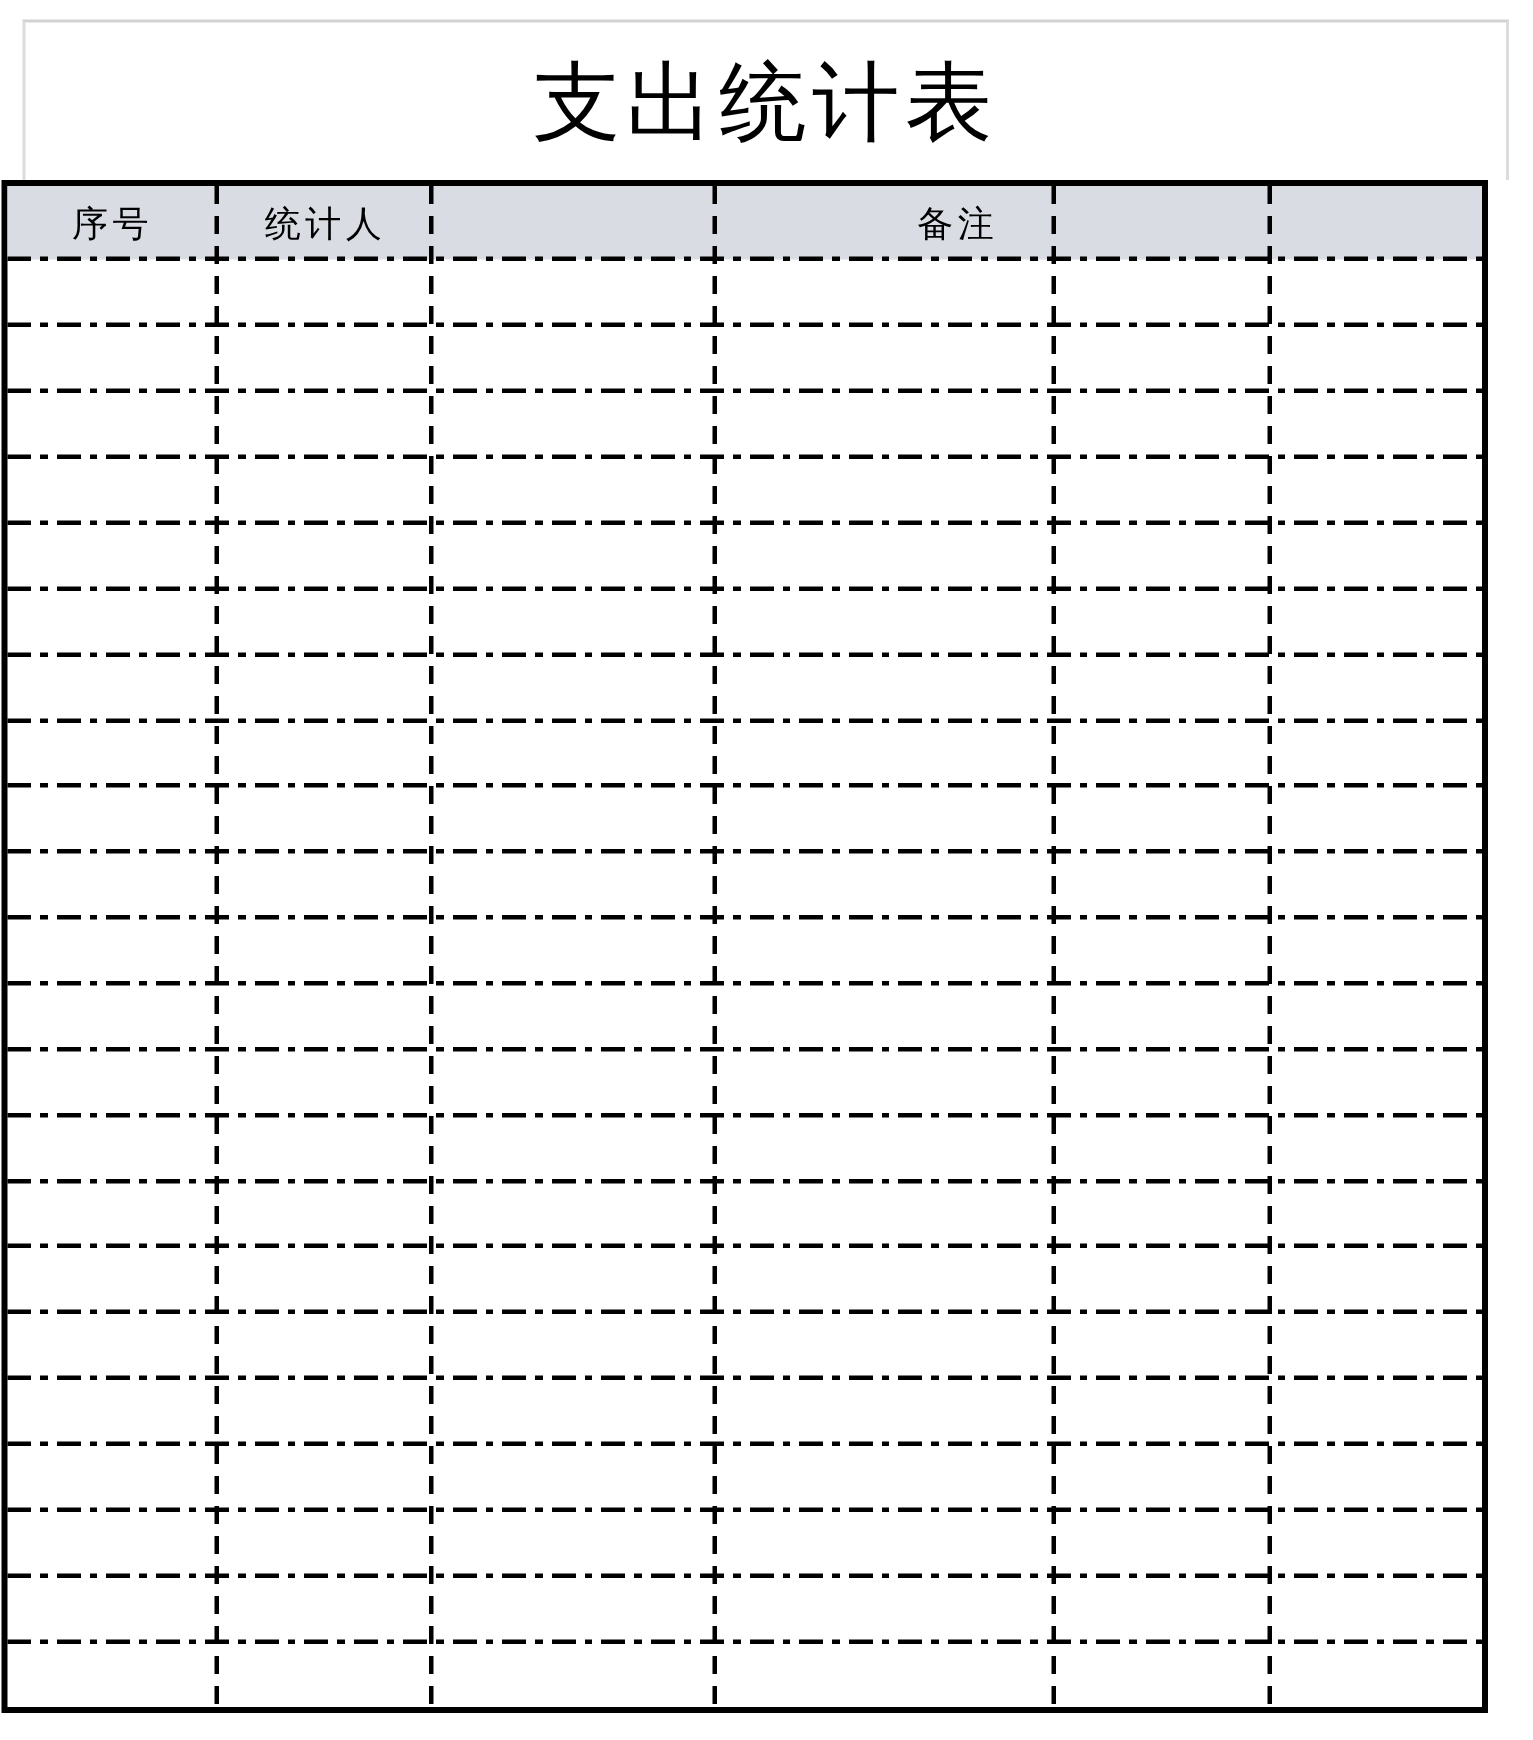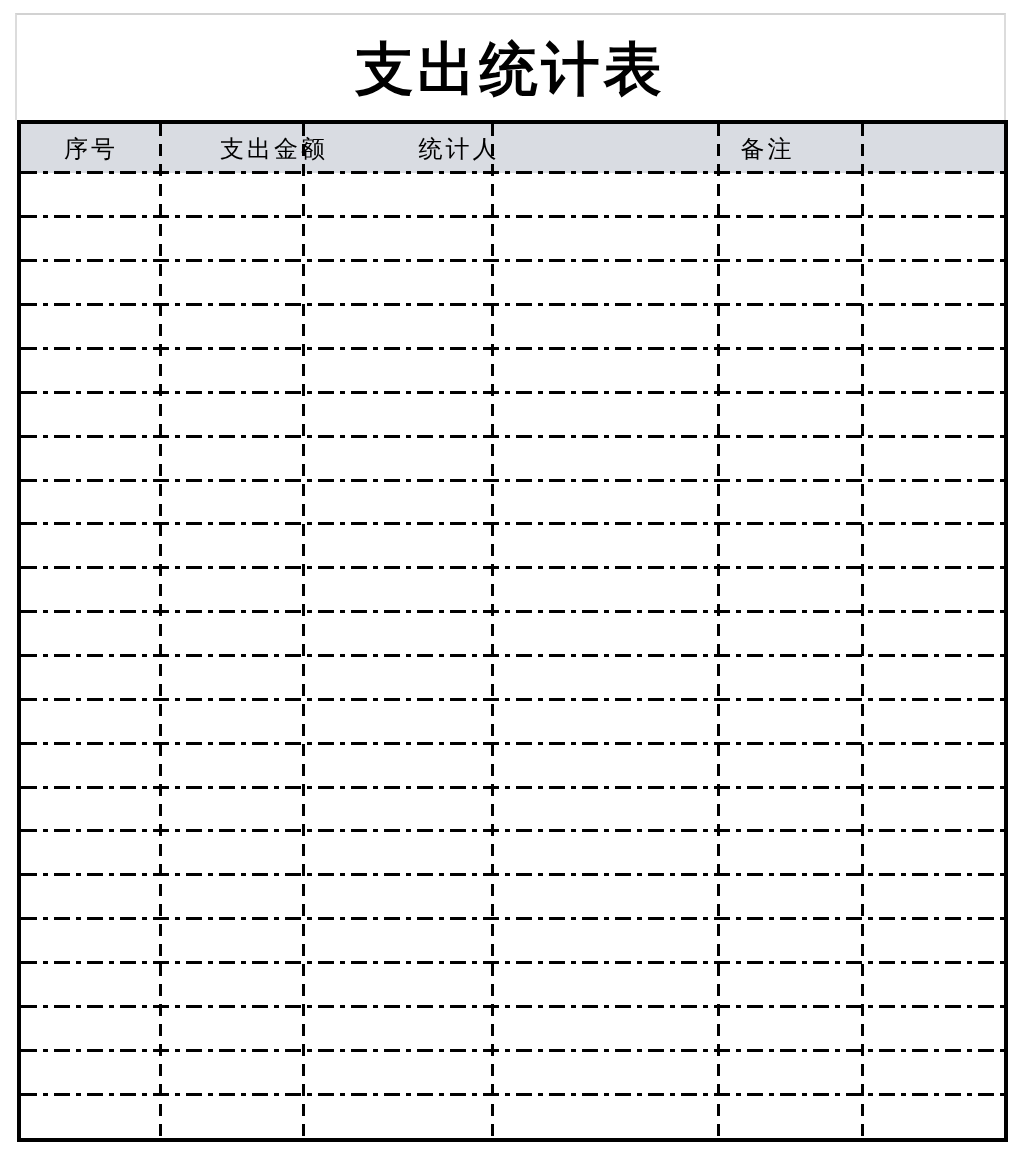--- a/index.html
+++ b/index.html
@@ -23,32 +23,32 @@
     background:#ffffff;
     border-top:2px solid #d2d2d2;
     border-left:2px solid #dcdcdc;
     border-right:2px solid #dcdcdc;
     display:flex;
     align-items:center;
     justify-content:center;
   }
   .title {
     font-size:58px;
-    font-weight:700;
+    font-weight:400;
     color:#000000;
     letter-spacing:4px;
     white-space:nowrap;
     line-height:1;
     padding-top:2px;
     text-align:right;
   }
   
   .grid-table {
     position:absolute;
-    left:17px; top:120px;
+    left:1px; top:120px;
     width:991px; height:1022px;
     border:4px solid #000000;
     background:#ffffff;
     display:flex;
     flex-direction:column;
   }
   
   .vline {
     position:absolute;
     top:0; bottom:0;
@@ -117,21 +117,20 @@
 
   <div class="grid-table">
     <div class="vline vl1"></div>
     <div class="vline vl2"></div>
     <div class="vline vl3"></div>
     <div class="vline vl4"></div>
     <div class="vline vl5"></div>
 
     <div class="header-row">
       <div class="hcell cell c0">序号</div>
-      <div class="hcell cell c3">支出金额</div>
       <div class="hcell cell c4">统计人</div>
       <div class="hcell cell c5">备注</div>
     </div>
 
     <div class="tbody" id="table-body">
         <div class="row">
           <div class="cell c0"></div>
           <div class="cell c1"></div>
           <div class="cell c2"></div>
           <div class="cell c3"></div>

